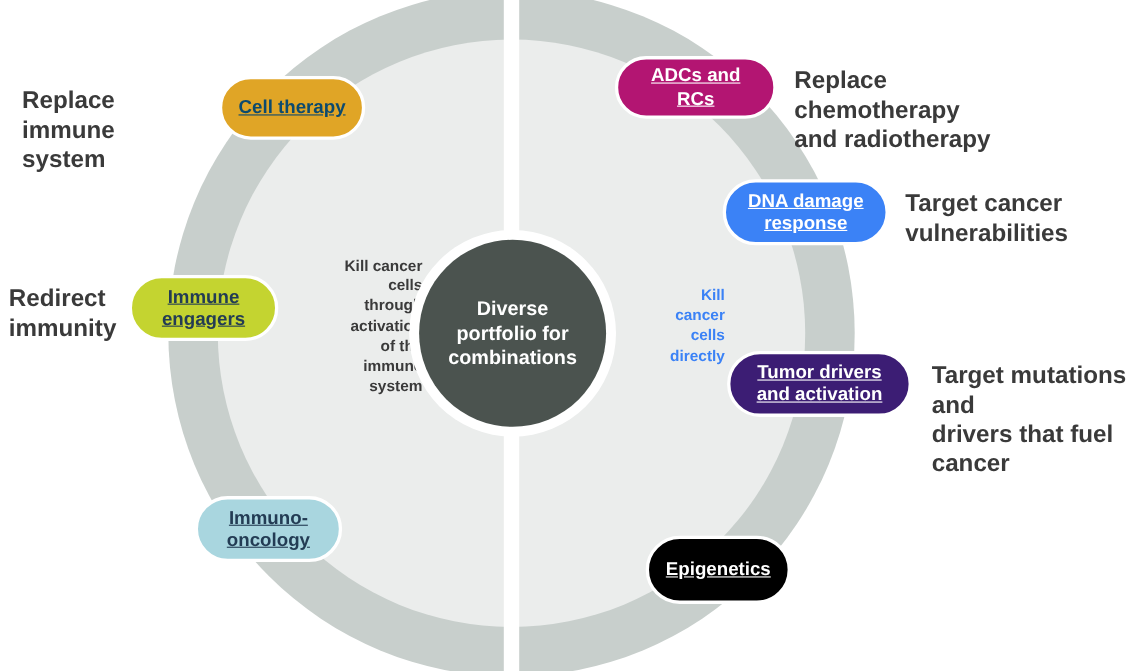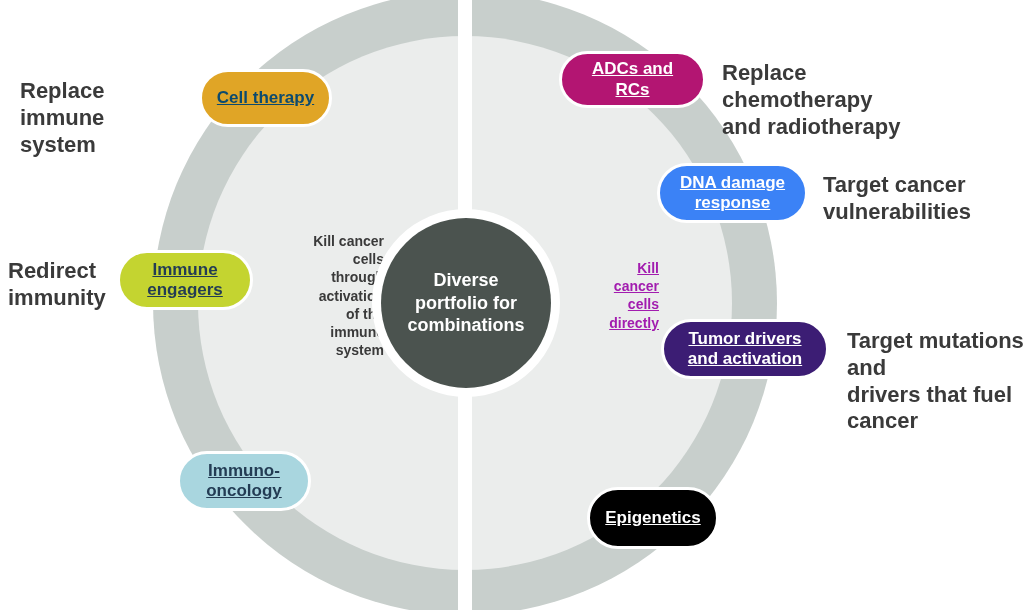--- a/index.html
+++ b/index.html
@@ -59,21 +59,21 @@
   <div class="divider"></div>
 
   <div class="half-text ht-left" style="color: rgb(58, 58, 58);">Kill cancer
 cells
 through
 activation
 of the
 immune
 system</div>
 
-  <div class="half-text ht-right" style="color: #a21caf; text-decoration: underline;">Kill
+  <div class="half-text ht-right" style="color: #3b82f6;">Kill
 cancer
 cells
 directly</div>
 
   <div class="circle hub-white"></div>
   <div class="circle hub" style="background: rgb(75, 83, 79); color: rgb(255, 255, 255);">Diverse
 portfolio for
 combinations</div>
 
   <div class="label l-right lab-replace-immune">Replace

